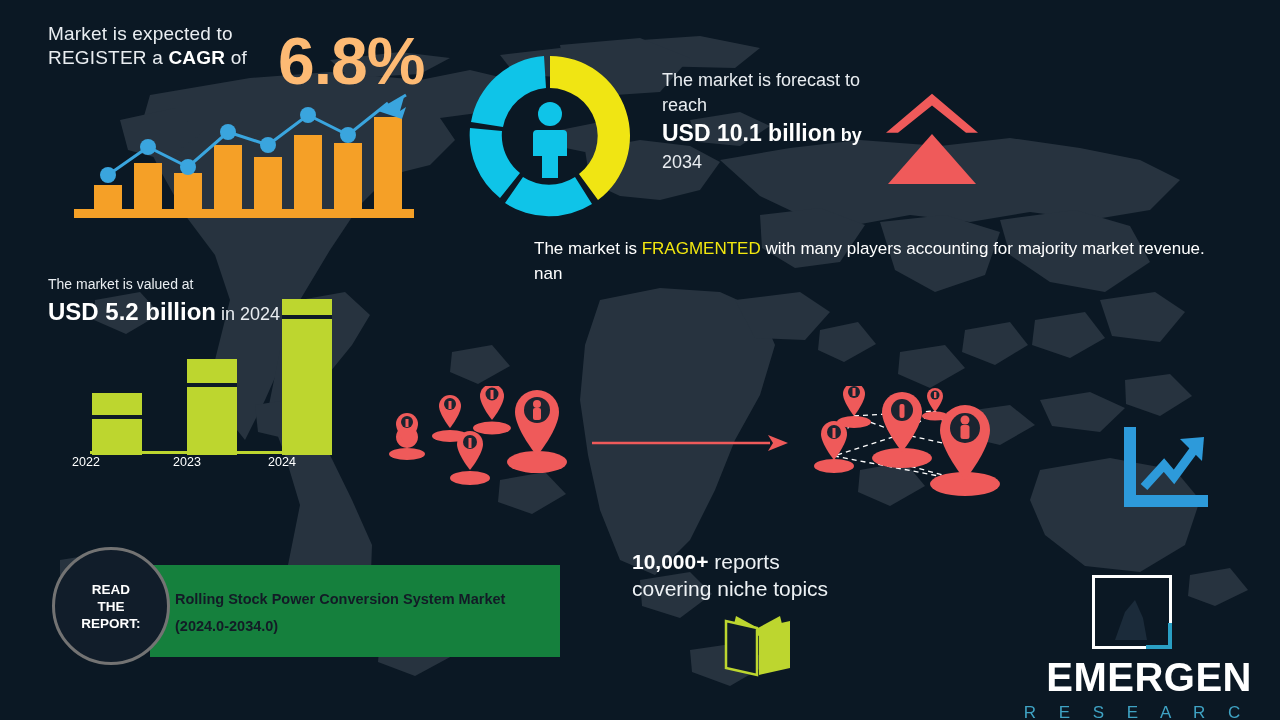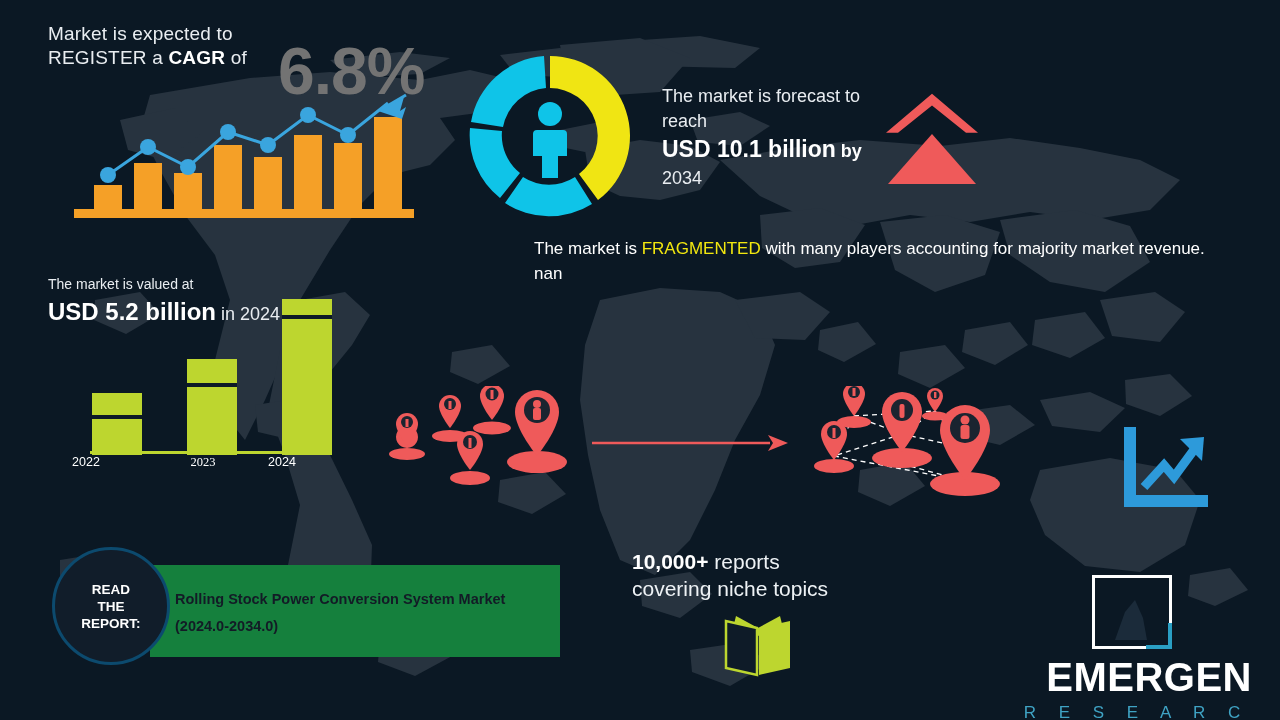--- a/index.html
+++ b/index.html
@@ -5,24 +5,24 @@
   html,body{margin:0;padding:0;background:#0b1824;}
   body{font-family:"Liberation Sans","DejaVu Sans",sans-serif;}
   #stage{position:relative;width:1280px;height:720px;overflow:hidden;background:#0b1824;}
   .layer{position:absolute;left:0;top:0;width:1280px;height:720px;}
   .abs{position:absolute;}
 
   
   .cagr-block{left:48px;top:22px;width:420px;}
   .cagr-line{color:#e9edf1;font-size:19px;line-height:24px;letter-spacing:.2px;}
   .cagr-line b{font-weight:bold;color:#ffffff;}
-  .cagr-big{position:absolute;left:230px;top:16px;color:#737373;font-size:66px;
+  .cagr-big{position:absolute;left:230px;top:6px;color:#fdba74;font-size:66px;
             font-weight:bold;line-height:66px;letter-spacing:-1px;}
 
-  .forecast-block{left:662px;top:84px;width:240px;}
+  .forecast-block{left:662px;top:68px;width:240px;}
   .fc-line{color:#e9edf1;font-size:18px;line-height:25px;}
   .fc-strong{color:#ffffff;font-size:23px;font-weight:bold;line-height:30px;}
   .fc-strong .lt{font-size:18px;font-weight:bold;}
   .fc-year{color:#e9edf1;font-size:18px;line-height:24px;}
 
   .frag-block{left:534px;top:236px;width:680px;color:#ffffff;font-size:17px;line-height:25px;}
   .frag-hl{color:#f2e70f;}
 
   .valued-block{left:48px;top:272px;width:330px;}
   .vb-line{color:#e9edf1;font-size:14px;line-height:24px;}
@@ -30,21 +30,21 @@
   .vb-strong .lt{font-size:18px;font-weight:normal;color:#e9edf1;}
 
   .reports-block{left:632px;top:548px;width:260px;color:#eef2f5;font-size:21px;line-height:27px;}
   .reports-block b{font-weight:bold;color:#ffffff;}
 
   
   .badge-bar{left:150px;top:565px;width:410px;height:92px;background:#15803d;}
   .badge-bar .t1{position:absolute;left:25px;top:26px;color:#131b26;font-size:14.5px;font-weight:bold;}
   .badge-bar .t2{position:absolute;left:25px;top:53px;color:#131b26;font-size:14.5px;font-weight:bold;}
   .badge-circle{left:52px;top:547px;width:112px;height:112px;border-radius:50%;
-                background:#111d2a;border:3px solid #0c4a6e;
+                background:#111d2a;border:3px solid #737373;
                 display:flex;align-items:center;justify-content:center;}
   .badge-circle span{color:#ffffff;font-size:13.5px;font-weight:bold;line-height:17px;text-align:center;}
 
   
   .gbar{position:absolute;bottom:0;background:#bdd62f;}
   .gbar .sep{position:absolute;left:0;width:100%;height:4px;background:#0d1a27;}
   .g-axis{position:absolute;left:90px;top:451px;width:240px;height:3px;background:#bdd62f;}
   .g-label{position:absolute;color:#ffffff;font-size:12.5px;top:455px;text-align:center;width:60px;}
 
   
@@ -193,21 +193,21 @@
     </div>
     <div class="gbar" style="left:97px;width:50px;height:96px;">
       <div class="sep" style="top:24px;"></div>
     </div>
     <div class="gbar" style="left:192px;width:50px;height:156px;">
       <div class="sep" style="top:16px;"></div>
     </div>
   </div>
   <div class="abs g-axis"></div>
   <div class="abs g-label" style="left:56px;">2022</div>
-  <div class="abs g-label" style="left:173px;font-family:Liberation Serif, serif;">2023</div>
+  <div class="abs g-label" style="left:157px;">2023</div>
   <div class="abs g-label" style="left:252px;">2024</div>
 
   <svg class="abs" style="left:382px;top:386px;" width="200" height="110" viewBox="0 0 200 110">
     <g fill="#ef5a5a">
 
       <ellipse cx="25" cy="68" rx="18" ry="6"></ellipse>
       <path d="M25 40 a11 11 0 1 0 0.01 0 Z M25 40 L16 54 a11 11 0 0 0 18 0 Z"></path>
       <path d="M25 38 m-11 0 a11 11 0 1 1 22 0 c0 8 -11 22 -11 22 s-11 -14 -11 -22 Z"></path>
       <circle cx="25" cy="36" r="6" fill="#1a2430"></circle>
       <rect x="23.5" y="33" width="3" height="8" fill="#ef5a5a"></rect>

